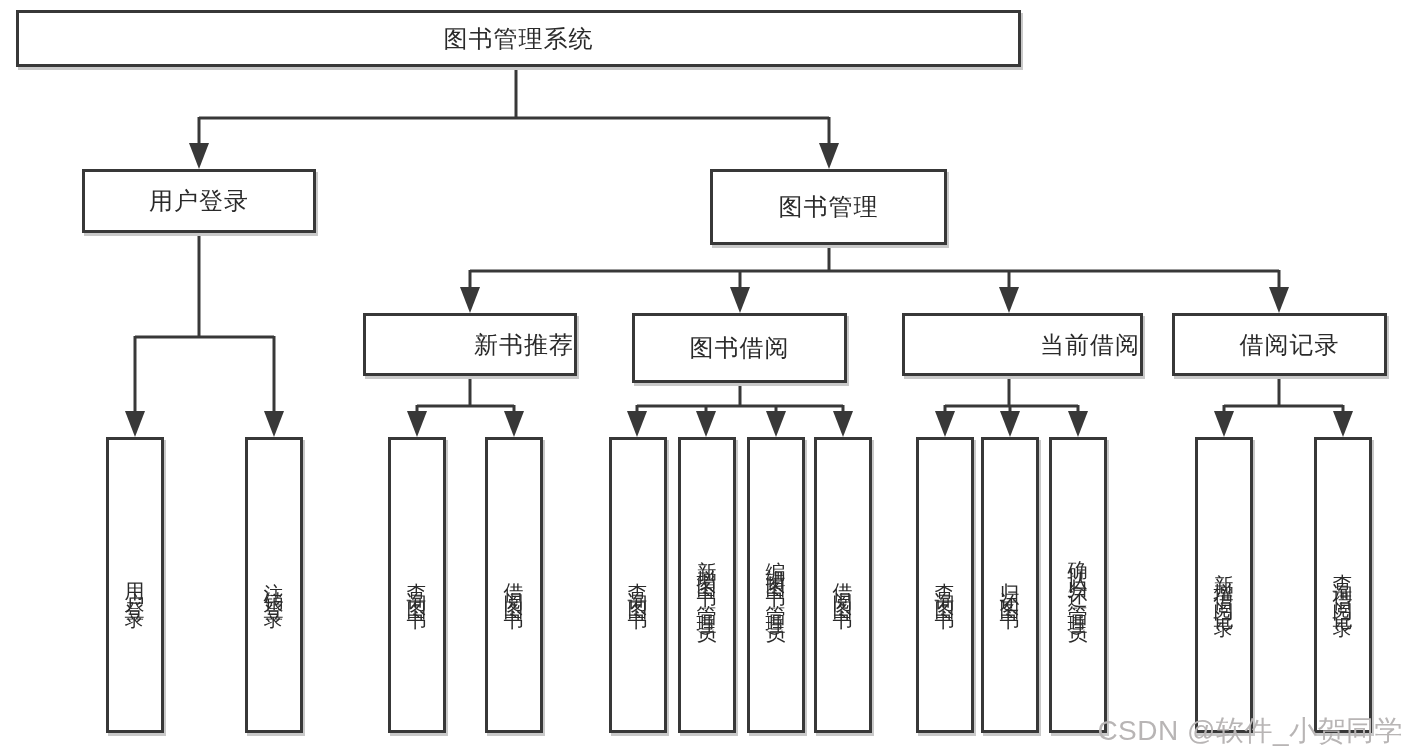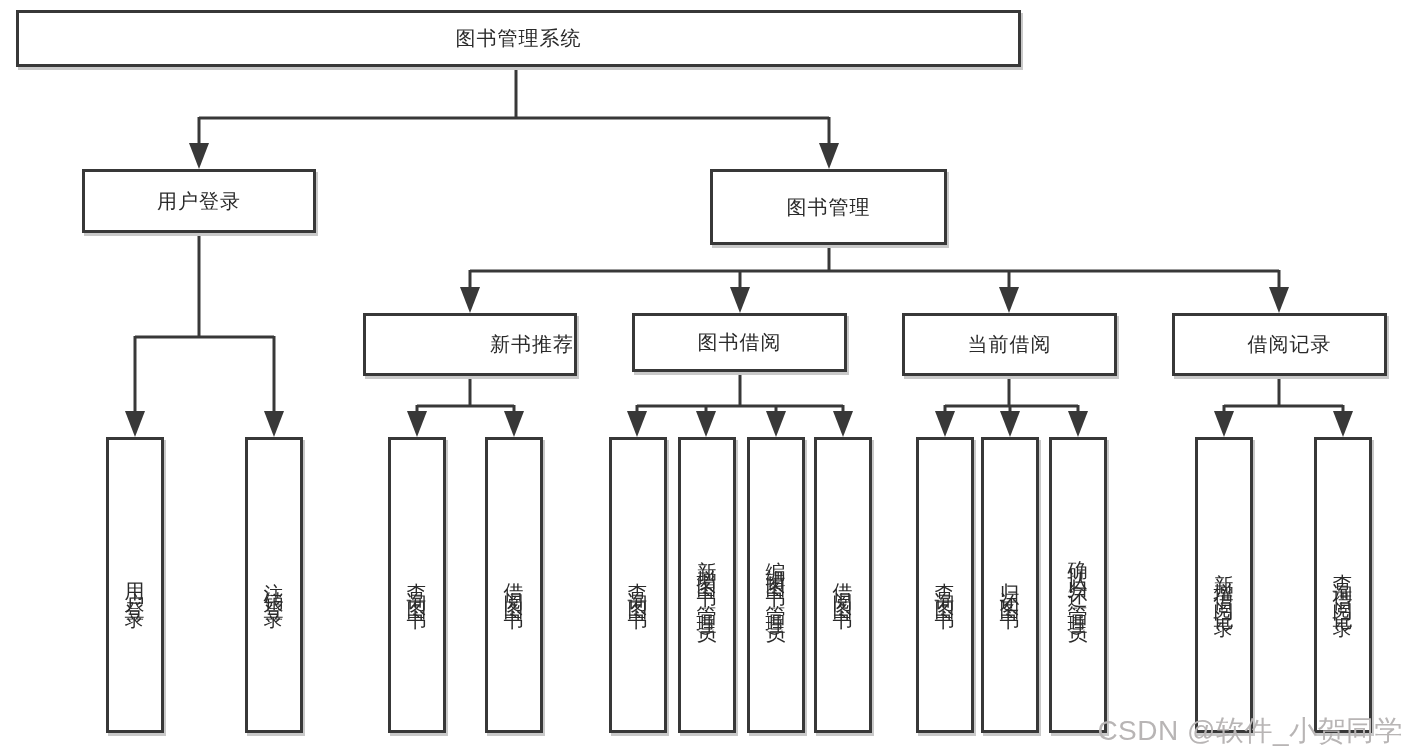--- a/index.html
+++ b/index.html
@@ -28,21 +28,21 @@
     position: absolute;
     background: var(--box_bg);
     border: 3px solid var(--line);
     box-sizing: border-box;
     box-shadow: 2px 3px 0 0 var(--shadow);
     display: flex;
     align-items: center;
     justify-content: center;
   }
   .box.h span {
-    font-size: 20px;
+    font-size: 24px;
     letter-spacing: 1px;
     white-space: nowrap;
     color: var(--text);
   }
   .box.v span {
     writing-mode: vertical-rl;
     text-orientation: mixed;
     font-size: 20px;
     letter-spacing: 9px;
     line-height: 1;
@@ -137,24 +137,24 @@
   <div class="box h" style="left:82px; top:169px; width:234px; height:64px;">
     <span>用户登录</span>
   </div>
   <div class="box h" style="left:710px; top:169px; width:237px; height:76px;">
     <span>图书管理</span>
   </div>
 
   <div class="box h" style="left:363px; top:313px; width:214px; height:63px;justify-content:flex-end;">
     <span>新书推荐</span>
   </div>
-  <div class="box h" style="left:632px; top:313px; width:215px; height:59px;">
+  <div class="box h" style="left:632px; top:313px; width:215px; height:70px;">
     <span>图书借阅</span>
   </div>
-  <div class="box h" style="left:902px; top:313px; width:215px; height:63px;">
+  <div class="box h" style="left:902px; top:313px; width:241px; height:63px;justify-content:flex-end;">
     <span>当前借阅</span>
   </div>
   <div class="box h" style="left:1172px; top:313px; width:215px; height:63px;padding-left:20px;">
     <span>借阅记录</span>
   </div>
 
   <div class="box v" style="left:106px; top:437px; width:58px; height:296px;">
     <span>用户登录</span>
   </div>
   <div class="box v" style="left:245px; top:437px; width:58px; height:296px;">

